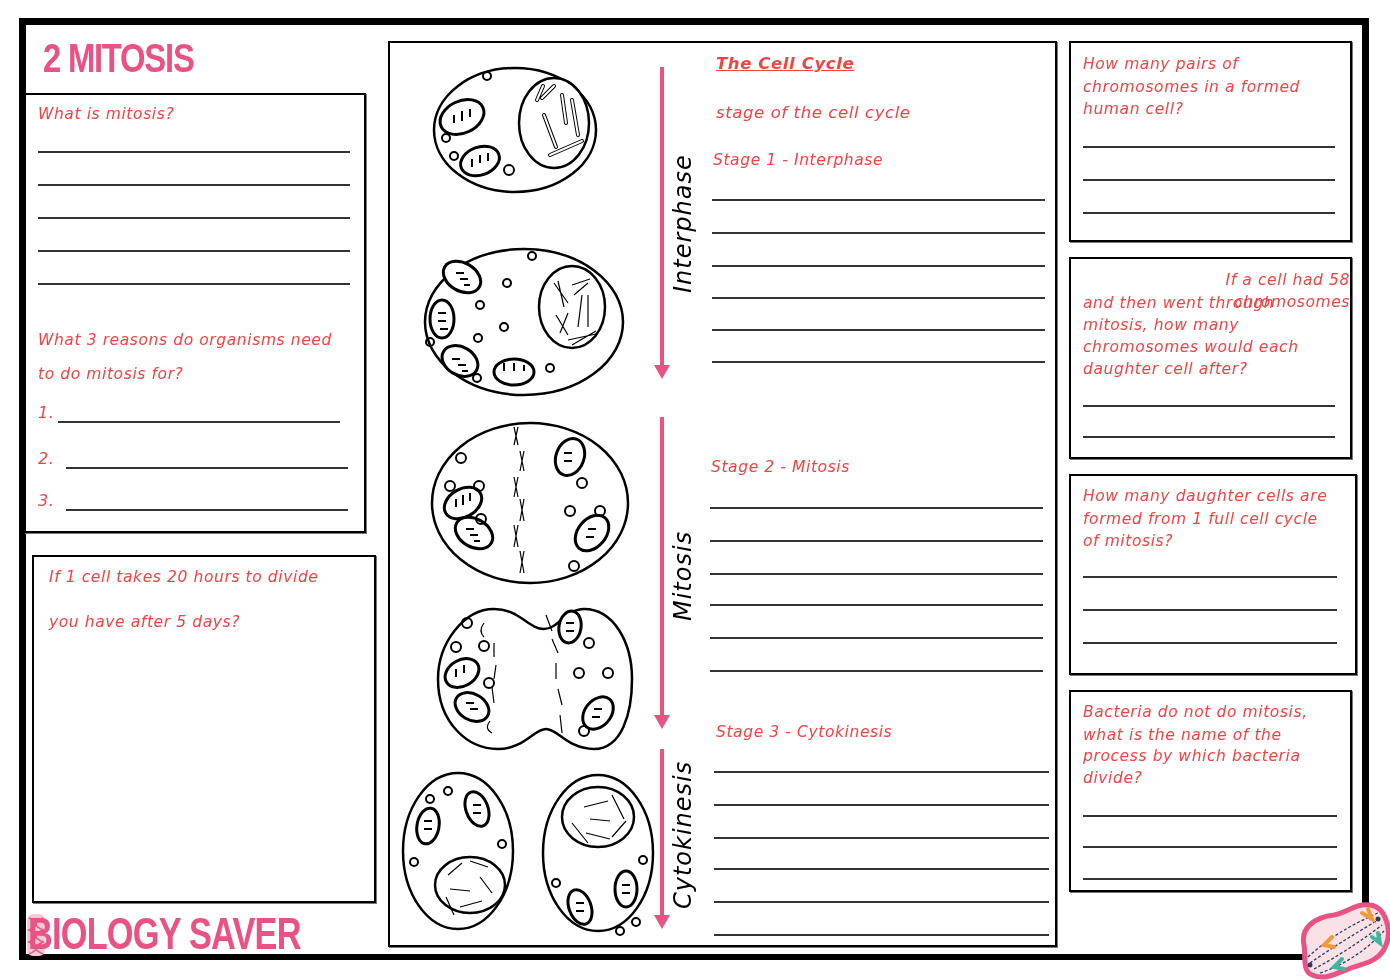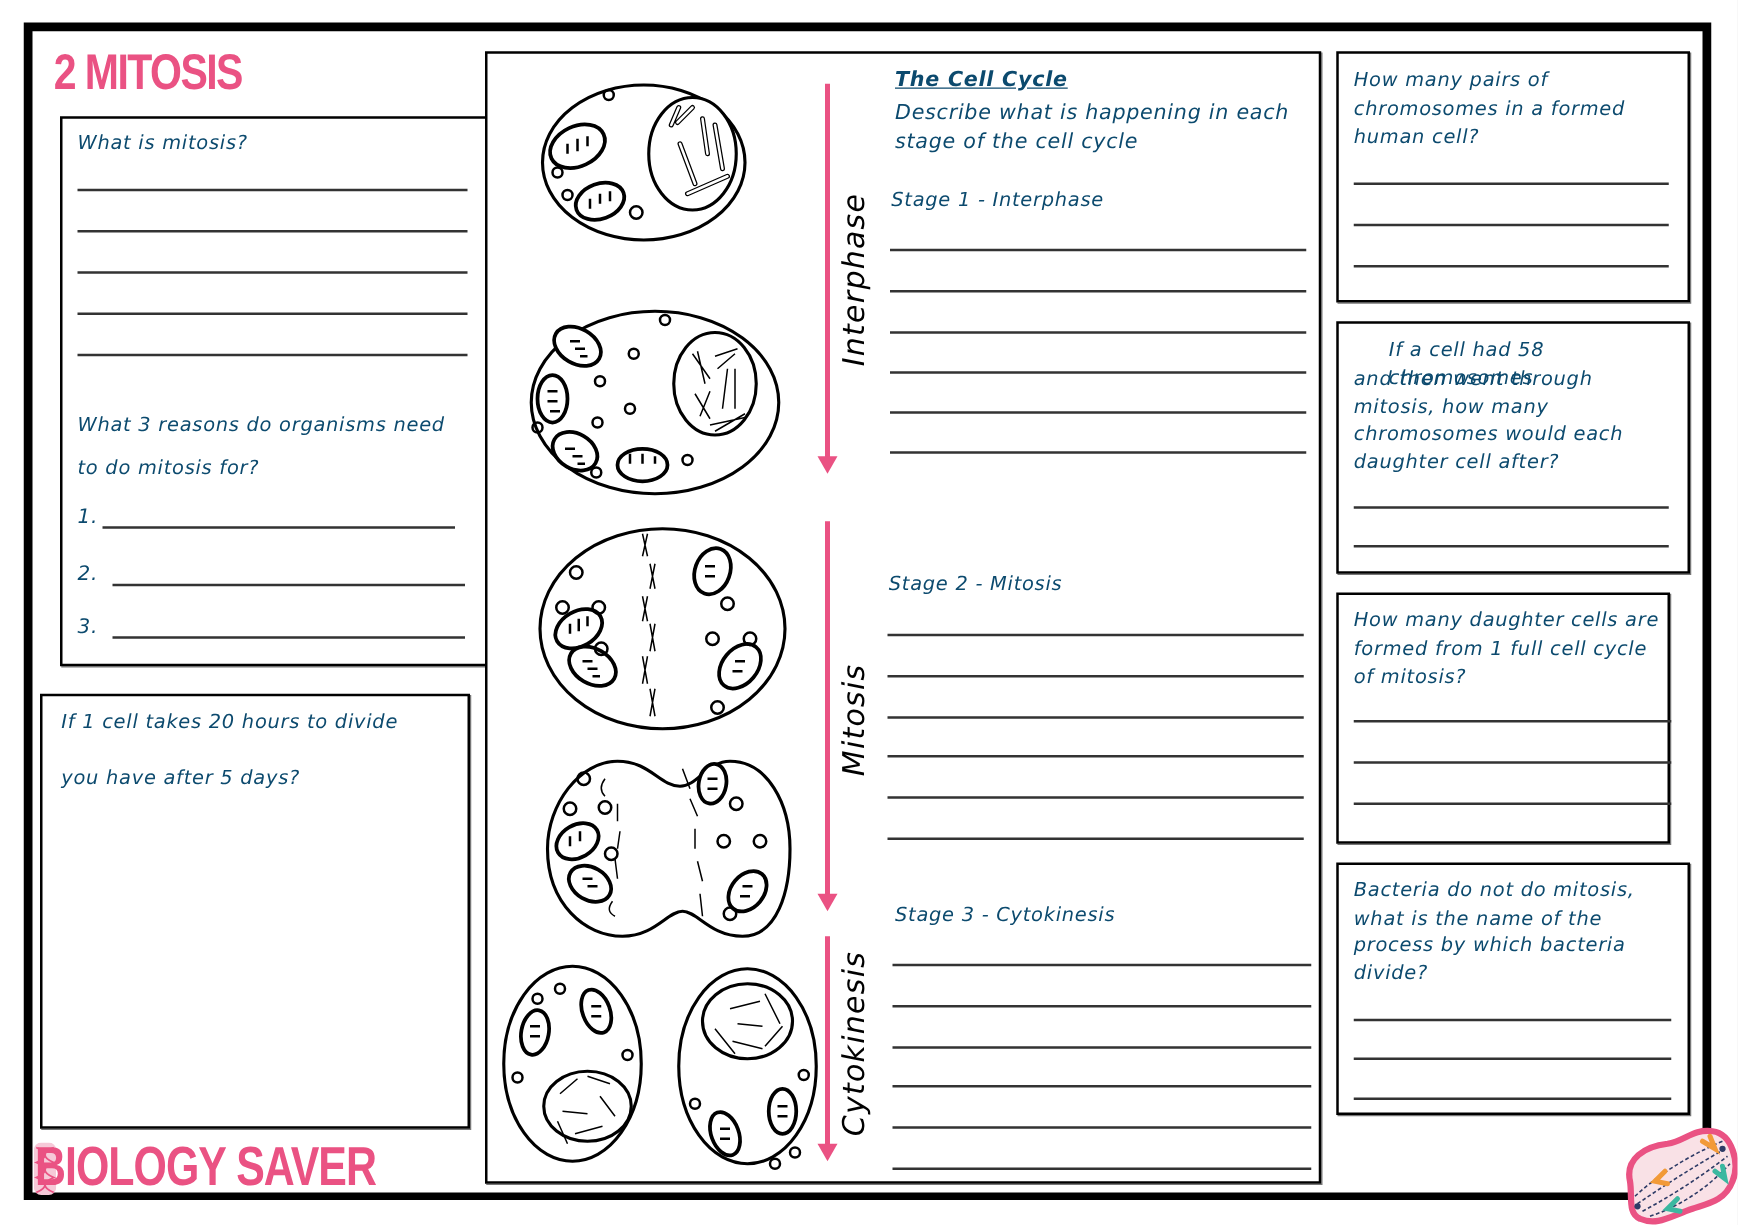--- a/index.html
+++ b/index.html
@@ -3,39 +3,39 @@
 <meta charset="utf-8">
 <style>
   html, body { margin:0; padding:0; background:#f3f3f3; }
   body { width:1390px; height:980px; position:relative; overflow:hidden; font-family:"DejaVu Sans", sans-serif; }
   .page { position:absolute; left:0; top:0; width:1390px; height:980px; background:#fff; }
   .frame { position:absolute; left:19px; top:18px; width:1350px; height:942px; border:7px solid #000; border-bottom-width:6px; box-sizing:border-box; background:#fff; }
   .title { position:absolute; left:43px; top:38px; font-family:"Liberation Sans", sans-serif; font-weight:bold; font-size:40px; color:#ea5283; letter-spacing:-1.5px; transform:scaleX(0.82); transform-origin:left top; line-height:1; }
   .brand { position:absolute; left:28px; top:912px; font-family:"Liberation Sans", sans-serif; font-weight:bold; font-size:44px; color:#ea5283; letter-spacing:-1px; transform:scaleX(0.78); transform-origin:left top; line-height:1; }
   .brand-logo { position:absolute; left:27px; top:914px; width:18px; height:42px; }
   .box { position:absolute; border:2px solid #000; box-shadow:1px 1px 0 #777; box-sizing:border-box; background:#fff; }
-  .hand { font-family:"DejaVu Sans", sans-serif; font-style:italic; font-size:15.5px; color:#0c4a6e; line-height:22px; letter-spacing:0.6px; }
+  .hand { font-family:"DejaVu Sans", sans-serif; font-style:italic; font-size:15.5px; color:#ef4444; line-height:22px; letter-spacing:0.6px;text-align:right; }
   .line { position:absolute; height:0; border-top:2px solid #333; }
   .q { position:absolute; }
   .num { position:absolute; font-family:"DejaVu Sans", sans-serif; font-style:italic; font-size:16px; }
   .vlabel { position:absolute; font-family:"DejaVu Sans", sans-serif; font-style:italic; font-size:24px; color:#000; transform:rotate(-90deg); transform-origin:left top; white-space:nowrap; letter-spacing:1px; }
   .arrow { position:absolute; width:4px; background:#ea5283; }
   .arrow::after { content:""; position:absolute; left:-6px; bottom:-12px; border-left:8px solid transparent; border-right:8px solid transparent; border-top:14px solid #ea5283; }
   svg.cell { position:absolute; overflow:visible; }
   .underline { text-decoration:underline; font-weight:bold; }
 </style>
 </head>
 <body>
 
 <div class="page">
   <div class="frame"></div>
 
   <div class="title">2 MITOSIS</div>
 
-  <div class="box" style="left:48px; top:93px; width:342px; height:440px;">
+  <div class="box" style="left:24px; top:93px; width:342px; height:440px;">
     <div class="q hand" style="left:12px; top:8px;">What is mitosis?</div>
     <div class="line" style="left:12px; top:56px; width:312px;"></div>
     <div class="line" style="left:12px; top:89px; width:312px;"></div>
     <div class="line" style="left:12px; top:122px; width:312px;"></div>
     <div class="line" style="left:12px; top:155px; width:312px;"></div>
     <div class="line" style="left:12px; top:188px; width:312px;"></div>
 
     <div class="q hand" style="left:12px; top:234px;">What 3 reasons do organisms need</div>
     <div class="q hand" style="left:12px; top:268px;">to do mitosis for?</div>
 
@@ -181,21 +181,20 @@
 
     <div class="arrow" style="left:270px; top:24px; height:300px;"></div>
     <div class="arrow" style="left:270px; top:374px; height:300px;"></div>
     <div class="arrow" style="left:270px; top:706px; height:168px;"></div>
 
     <div class="vlabel" style="left:279px; top:250px;">Interphase</div>
     <div class="vlabel" style="left:279px; top:578px;">Mitosis</div>
     <div class="vlabel" style="left:279px; top:866px;">Cytokinesis</div>
 
     <div class="q hand underline" style="left:326px; top:10px; font-size:16.5px;">The Cell Cycle</div>
-    <div class="q hand" style="left:326px; top:36px; font-size:16.5px;">Describe what is happening in each</div>
     <div class="q hand" style="left:326px; top:59px; font-size:16.5px;">stage of the cell cycle</div>
 
     <div class="q hand" style="left:323px; top:106px;">Stage 1 - Interphase</div>
     <div class="line" style="left:322px; top:156px; width:333px;"></div>
     <div class="line" style="left:322px; top:189px; width:333px;"></div>
     <div class="line" style="left:322px; top:222px; width:333px;"></div>
     <div class="line" style="left:322px; top:254px; width:333px;"></div>
     <div class="line" style="left:322px; top:286px; width:333px;"></div>
     <div class="line" style="left:322px; top:318px; width:333px;"></div>
 
@@ -228,21 +227,21 @@
   <div class="box" style="left:1069px; top:257px; width:283px; height:202px;">
     <div class="q hand" style="left:12px; top:10px;margin-left:28px;">If a cell had 58 chromosomes</div>
     <div class="q hand" style="left:12px; top:33px;">and then went through</div>
     <div class="q hand" style="left:12px; top:55px;">mitosis, how many</div>
     <div class="q hand" style="left:12px; top:77px;">chromosomes would each</div>
     <div class="q hand" style="left:12px; top:99px;">daughter cell after?</div>
     <div class="line" style="left:12px; top:146px; width:252px;"></div>
     <div class="line" style="left:12px; top:177px; width:252px;"></div>
   </div>
 
-  <div class="box" style="left:1069px; top:474px; width:267px; height:201px;text-decoration:underline;">
+  <div class="box" style="left:1069px; top:474px; width:288px; height:201px;text-decoration:underline;">
     <div class="q hand" style="left:12px; top:9px;">How many daughter cells are</div>
     <div class="q hand" style="left:12px; top:32px;">formed from 1 full cell cycle</div>
     <div class="q hand" style="left:12px; top:54px;">of mitosis?</div>
     <div class="line" style="left:12px; top:100px; width:254px;"></div>
     <div class="line" style="left:12px; top:133px; width:254px;"></div>
     <div class="line" style="left:12px; top:166px; width:254px;"></div>
   </div>
 
   <div class="box" style="left:1069px; top:690px; width:283px; height:202px;">
     <div class="q hand" style="left:12px; top:9px;">Bacteria do not do mitosis,</div>

